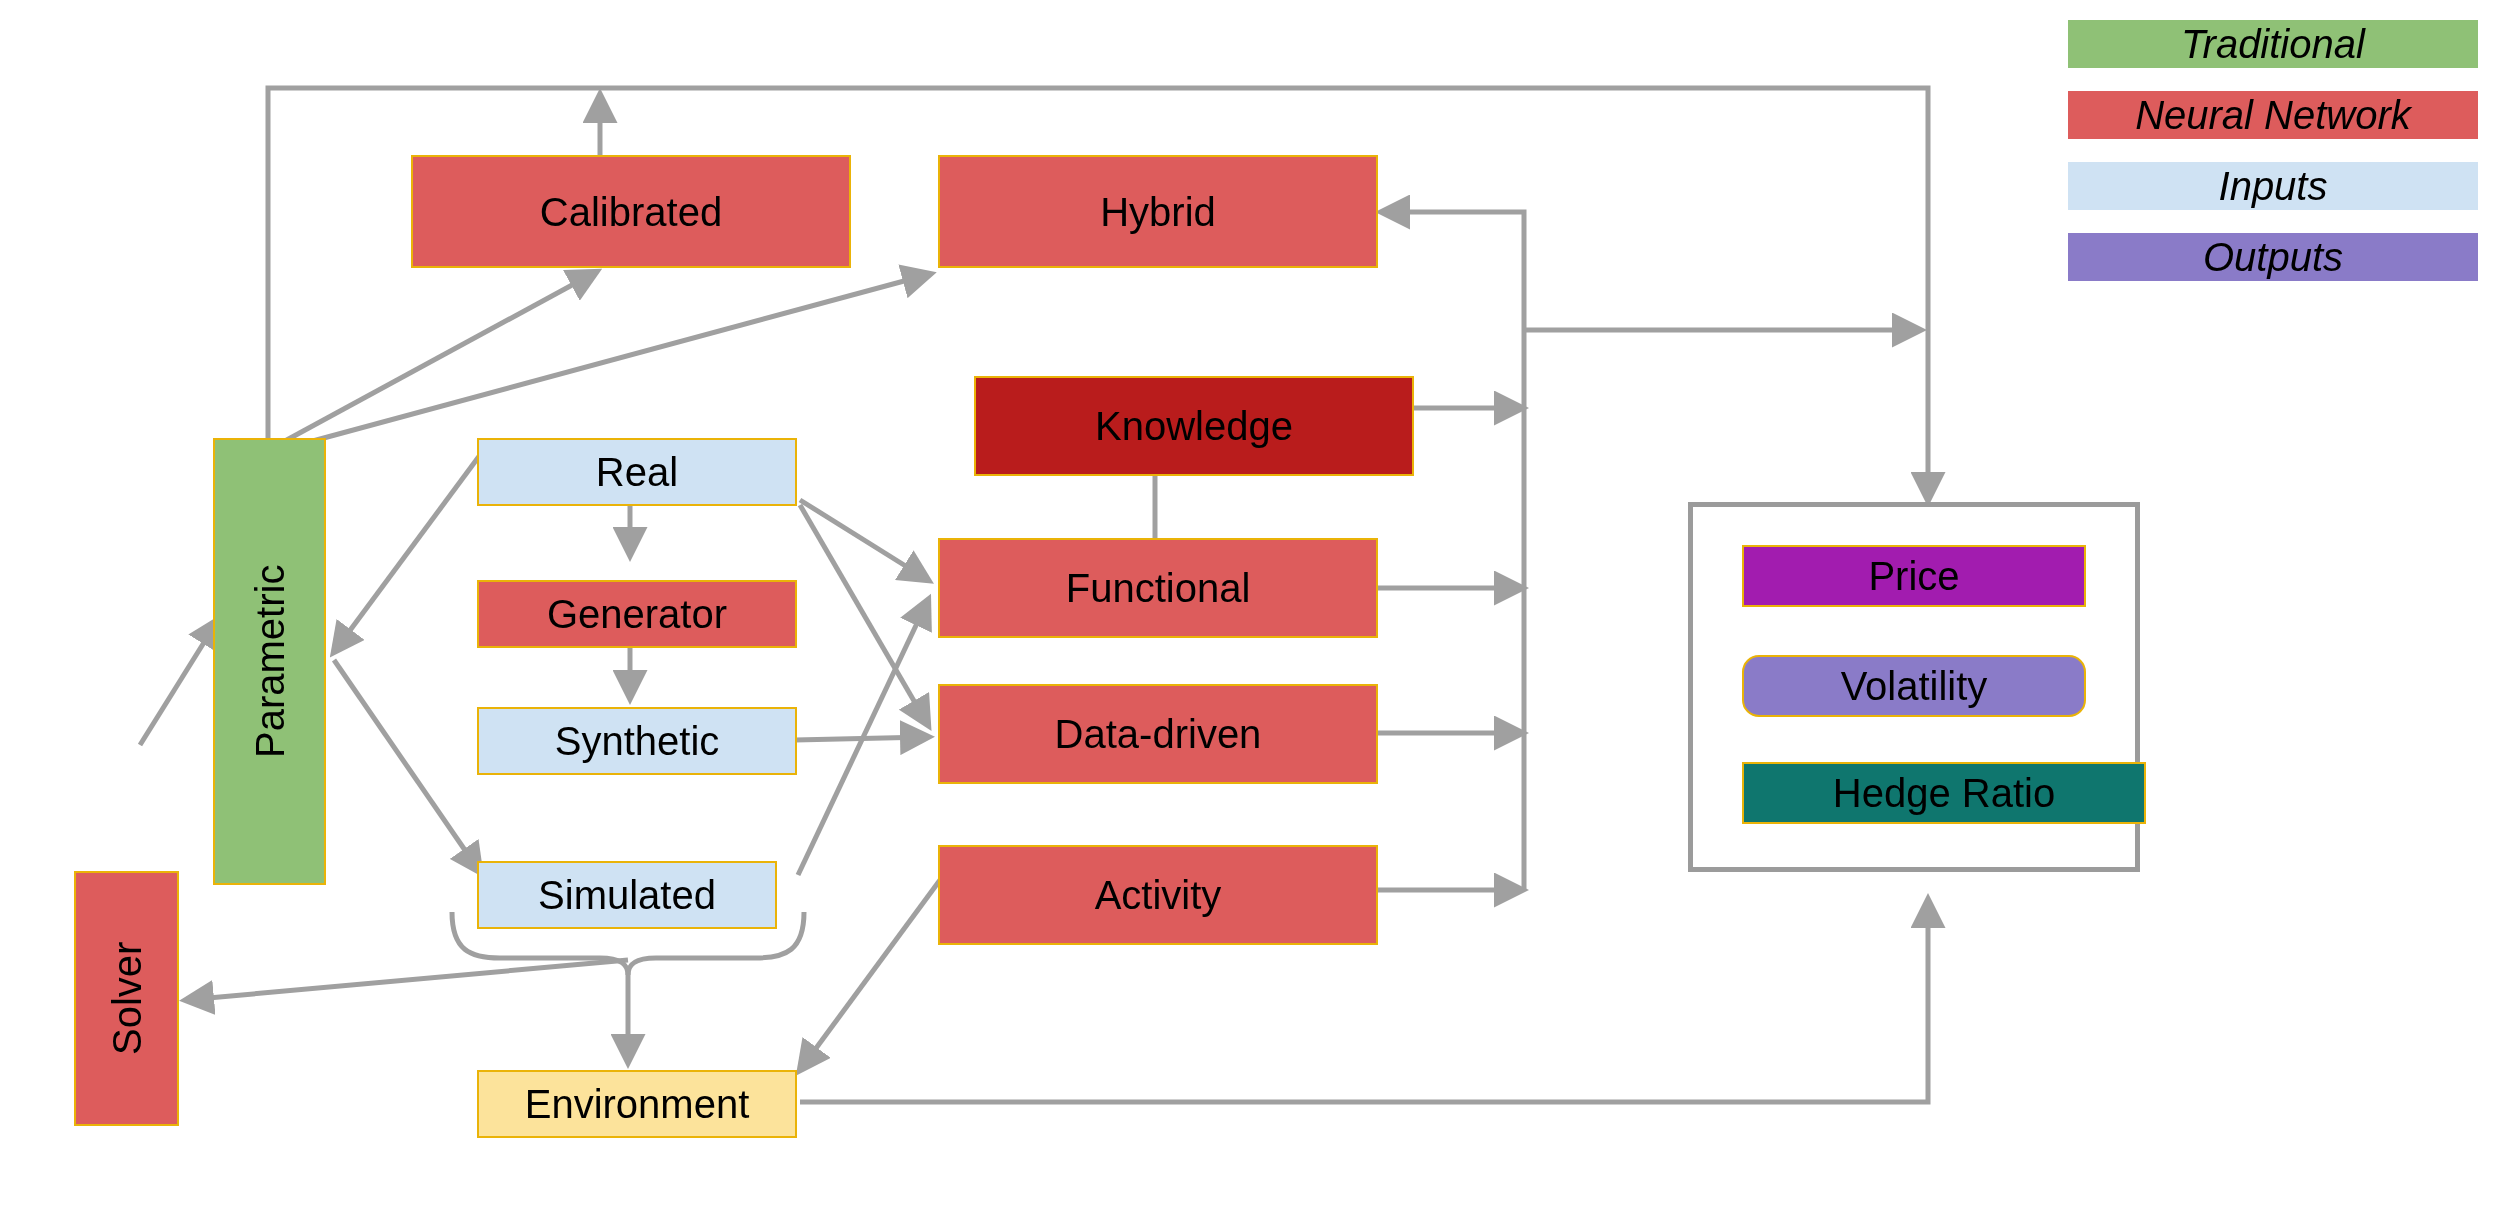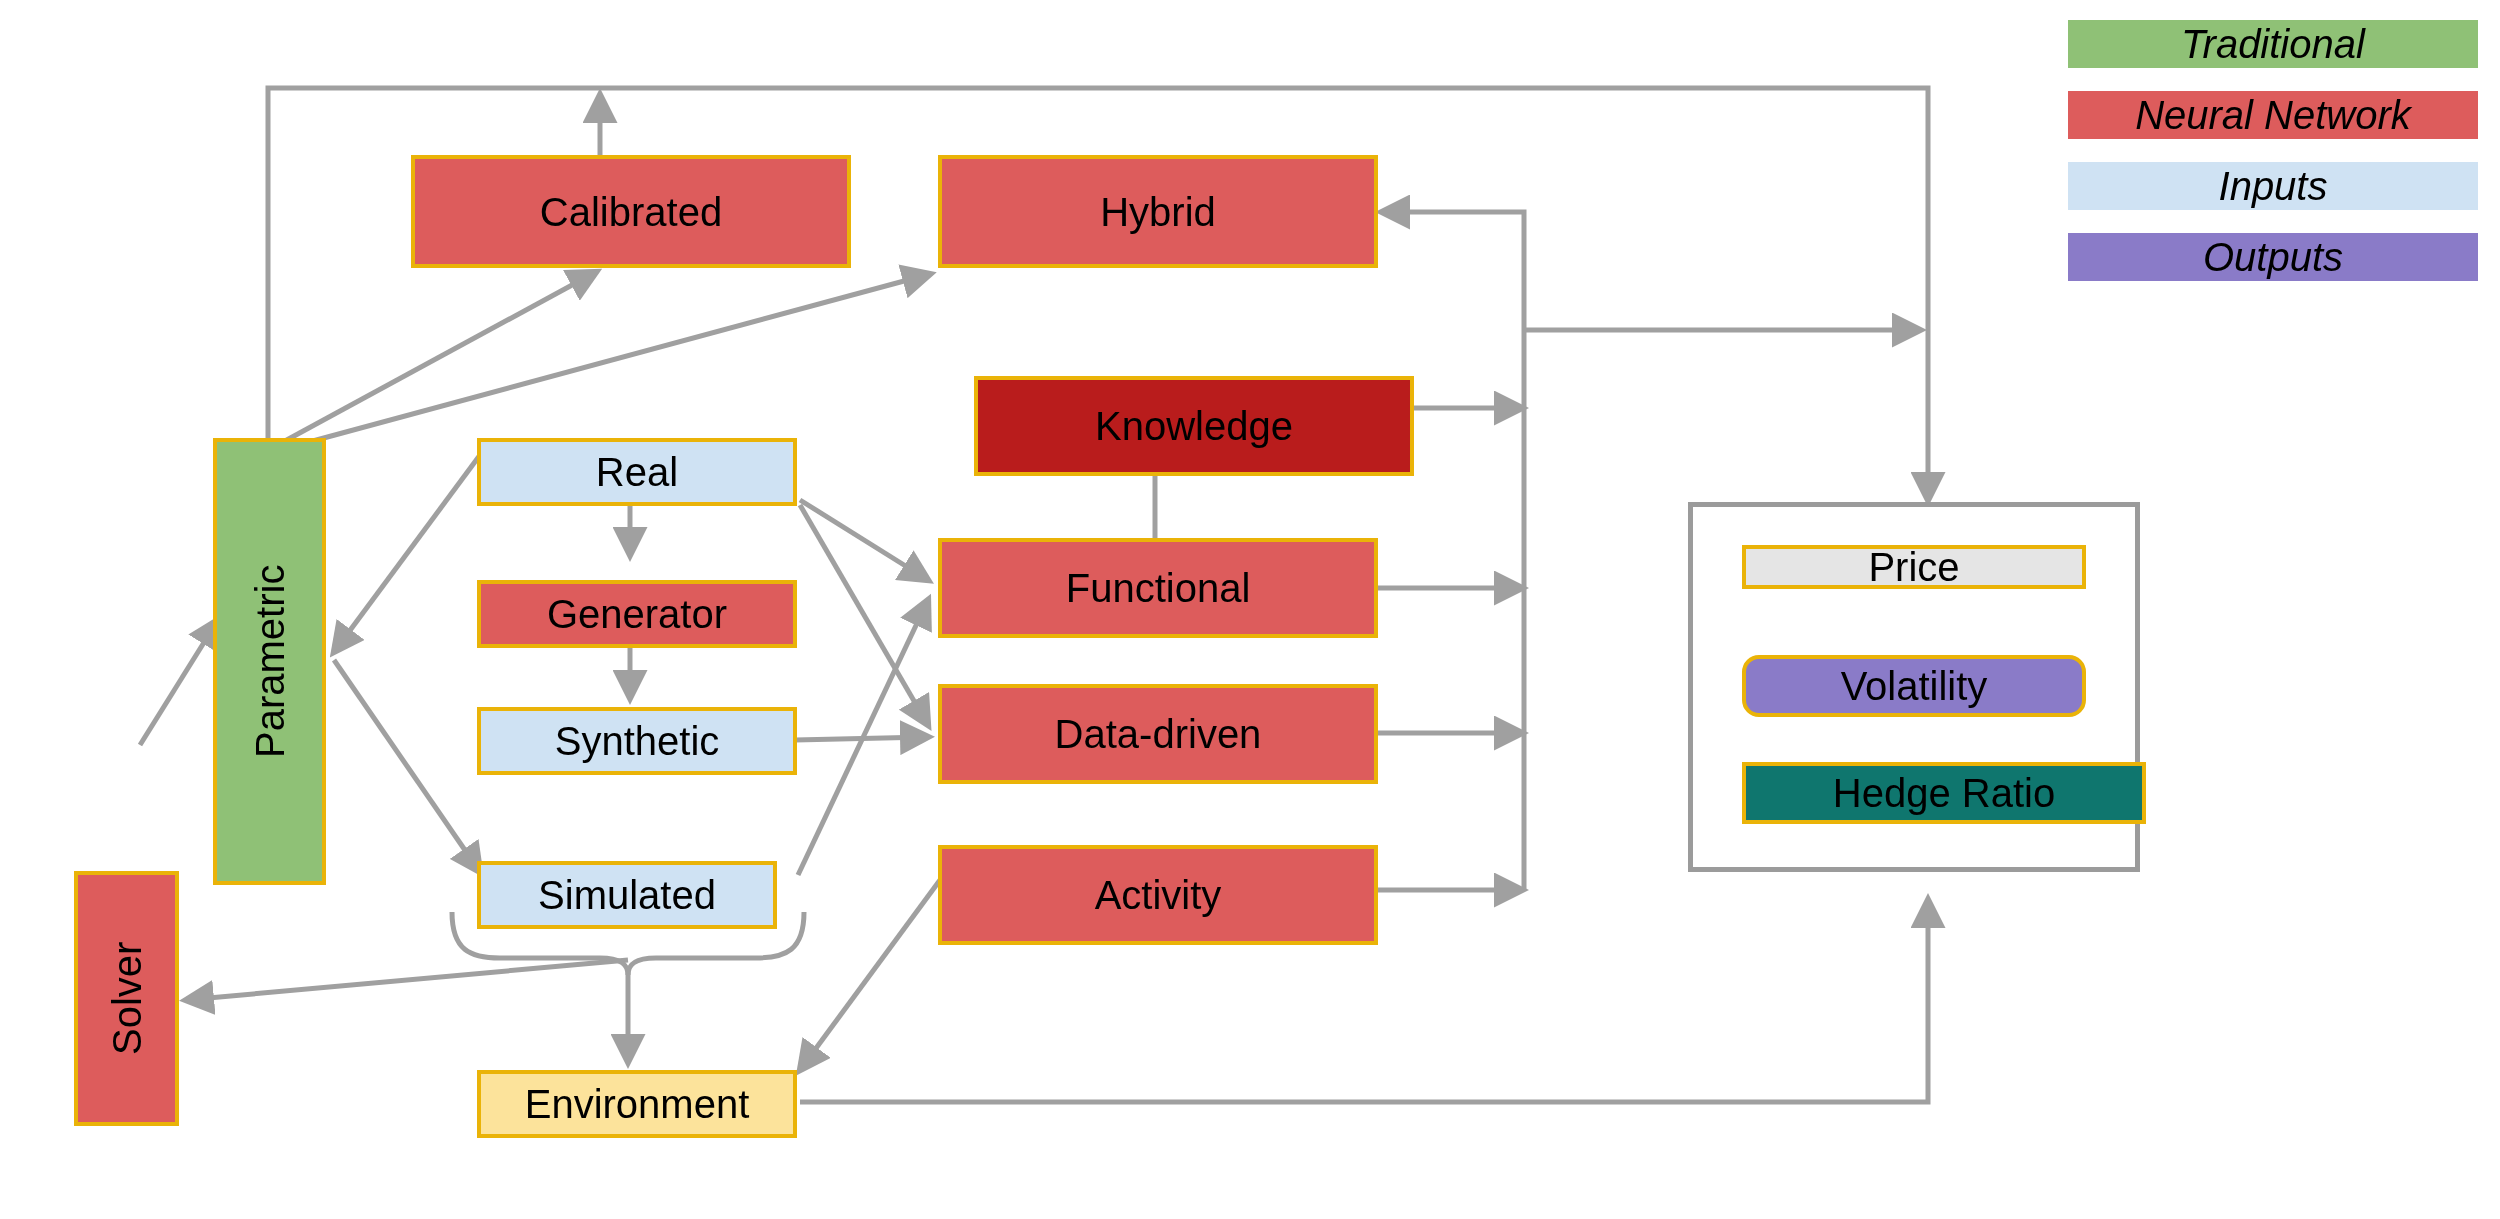--- a/index.html
+++ b/index.html
@@ -1,19 +1,19 @@
 <!DOCTYPE html>
 <html><head>
 <meta charset="utf-8">
 <style>
   html,body{margin:0;padding:0;background:#ffffff;}
   #stage{position:relative;width:2500px;height:1219px;background:#ffffff;
          font-family:"Liberation Sans","DejaVu Sans",sans-serif;overflow:hidden;}
   svg.wires{position:absolute;left:0;top:0;width:2500px;height:1219px;pointer-events:none;}
-  .node{position:absolute;box-sizing:border-box;border:4px solid #eab308;
+  .node{position:absolute;box-sizing:border-box;border:2px solid #eab308;
         display:flex;align-items:center;justify-content:center;
         color:#000000;font-size:40px;line-height:1;text-align:center;}
   .node.vert{writing-mode:vertical-rl;transform:rotate(180deg);}
   .legend-item{position:absolute;box-sizing:border-box;display:flex;
         align-items:center;justify-content:center;color:#000;font-size:40px;font-style:italic;}
   .outbox{position:absolute;box-sizing:border-box;border:5px solid #9b9b9b;background:#ffffff;}
 </style>
 </head>
 <body>
 
@@ -140,21 +140,21 @@
     <span>Simulated</span>
   </div>
 
   <div class="node" style="left:477px;top:1070px;width:320px;height:68px;background:#fce39b;">
     <span>Environment</span>
   </div>
 
   <div class="outbox" style="left:1688px;top:502px;width:452px;height:370px;">
   </div>
 
-  <div class="node" style="left:1742px;top:545px;width:344px;height:44px;background:#e5e5e5;">
+  <div class="node" style="left:1742px;top:545px;width:344px;height:62px;background:#a21caf;">
     <span>Price</span>
   </div>
   <div class="node" style="left:1742px;top:655px;width:344px;height:62px;background:#8a7bc8;border-radius:17px;">
     <span>Volatility</span>
   </div>
   <div class="node" style="left:1742px;top:762px;width:404px;height:62px;background:#0f766e;">
     <span>Hedge Ratio</span>
   </div>
 
 </div>

